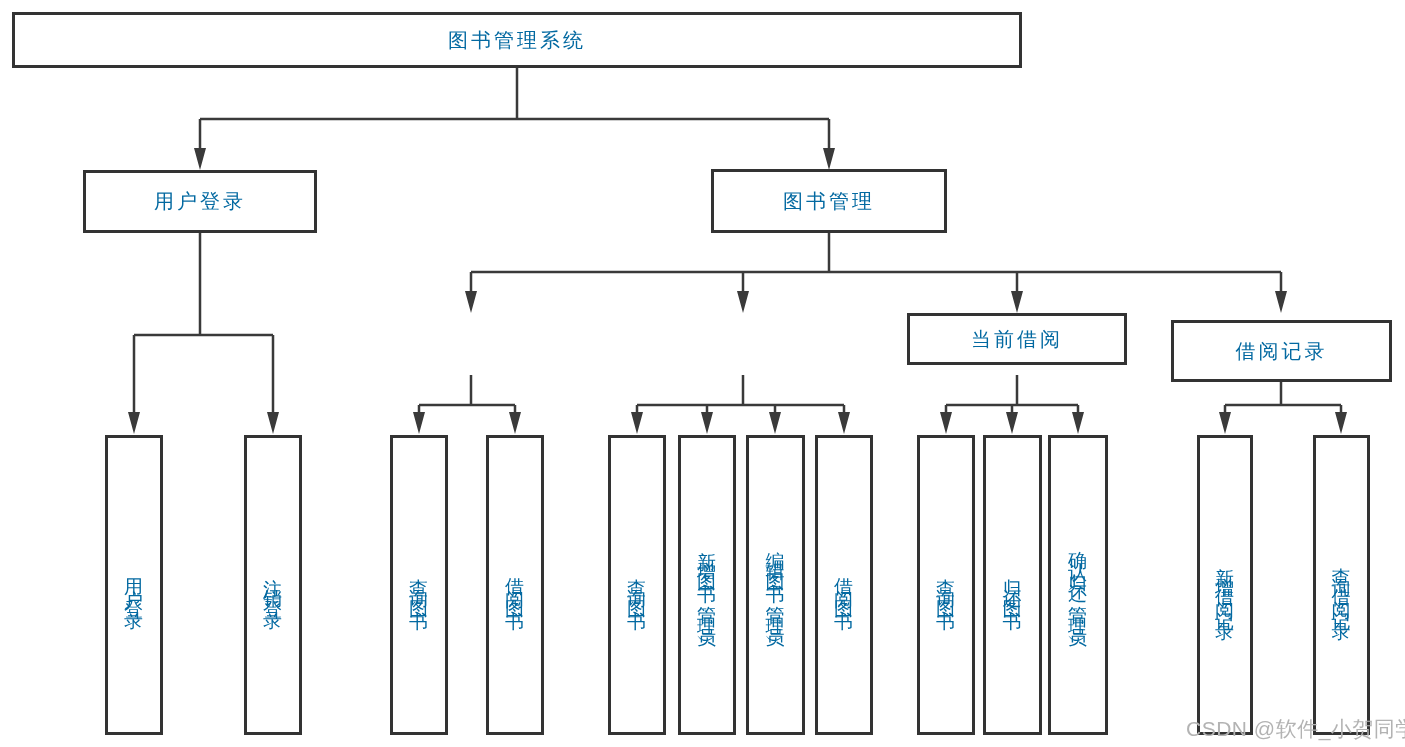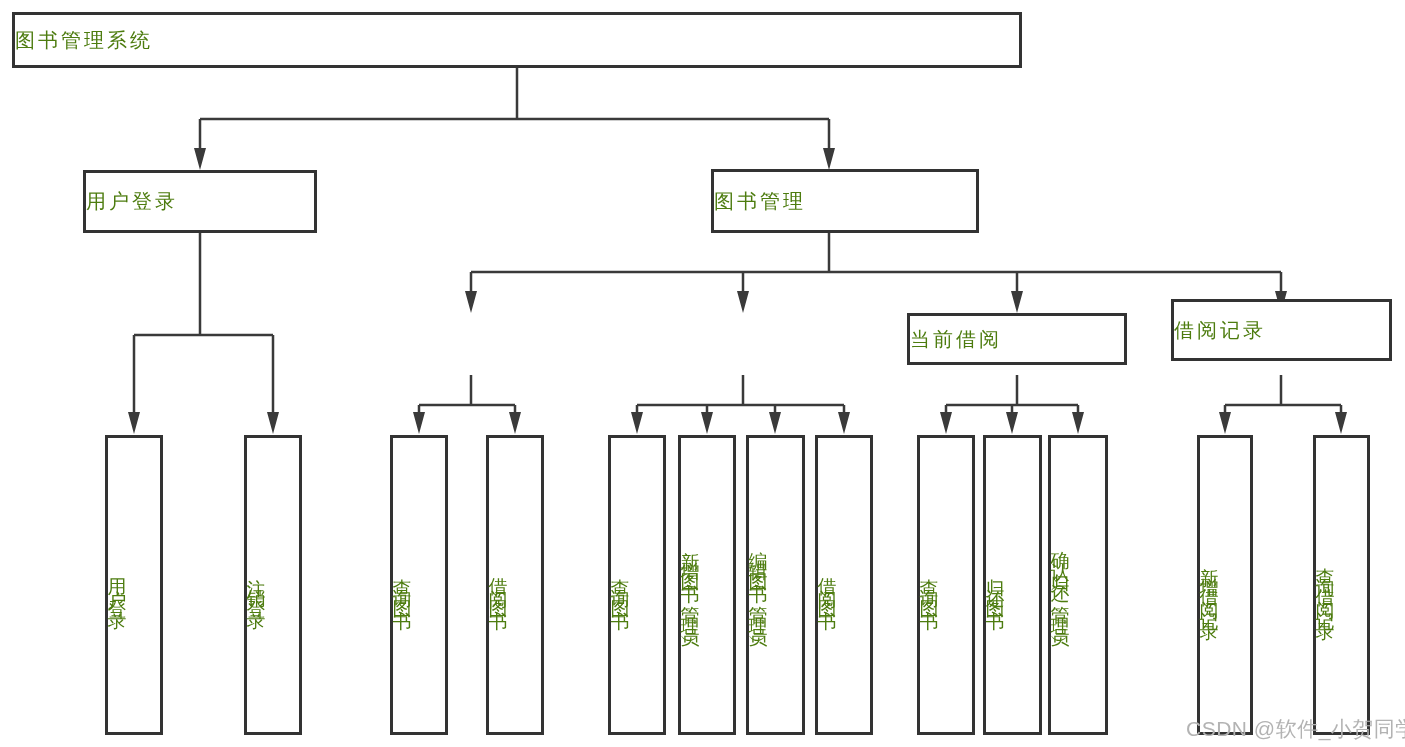--- a/index.html
+++ b/index.html
@@ -19,22 +19,23 @@
     width: 1405px; height: 747px;
     z-index: 1;
   }
   .node {
     position: absolute;
     box-sizing: border-box;
     background: #ffffff;
     border: 3px solid #333333;
     display: flex;
     align-items: center;
+    justify-content: center;
     z-index: 2;
-    color: #4d7c0f;
+    color: #0369a1;
   }
   .node.h span {
     font-size: 20px;
     letter-spacing: 3px;
     white-space: nowrap;
   }
   .node.v span {
     writing-mode: vertical-rl;
     font-size: 19px;
     line-height: 1;
@@ -74,28 +75,28 @@
          M1219 412L1231 412L1225 434Z M1335 412L1347 412L1341 434Z" fill="#3a3a3a" stroke="none"></path>
   </svg>
 
   <div class="node h" style="left:12px;top:12px;width:1010px;height:56px">
     <span>图书管理系统</span>
   </div>
 
   <div class="node h" style="left:83px;top:170px;width:234px;height:63px">
     <span>用户登录</span>
   </div>
-  <div class="node h" style="left:711px;top:169px;width:268px;height:64px">
+  <div class="node h" style="left:711px;top:169px;width:236px;height:64px">
     <span>图书管理</span>
   </div>
 
   <div class="node h" style="left:907px;top:313px;width:220px;height:52px">
     <span>当前借阅</span>
   </div>
-  <div class="node h" style="left:1171px;top:299px;width:221px;height:62px">
+  <div class="node h" style="left:1171px;top:320px;width:221px;height:62px">
     <span>借阅记录</span>
   </div>
 
   <div class="node v" style="left:105px;top:435px;width:58px;height:300px">
     <span>用户登录</span>
   </div>
   <div class="node v" style="left:244px;top:435px;width:58px;height:300px">
     <span>注销登录</span>
   </div>
   <div class="node v" style="left:390px;top:435px;width:58px;height:300px">

